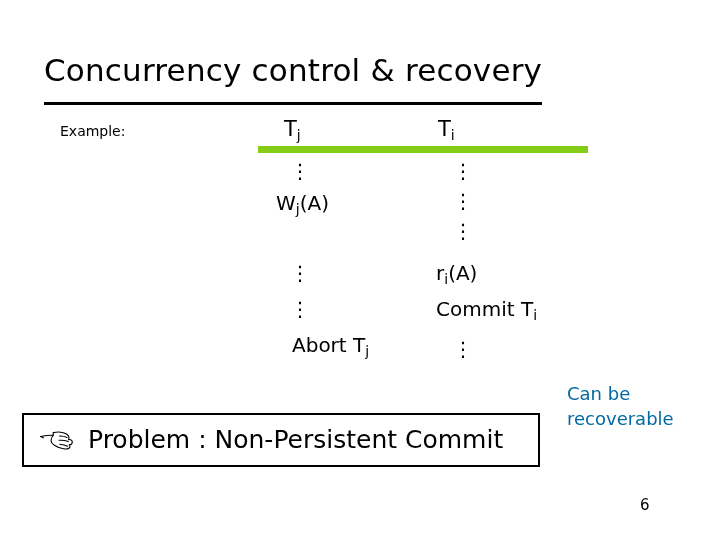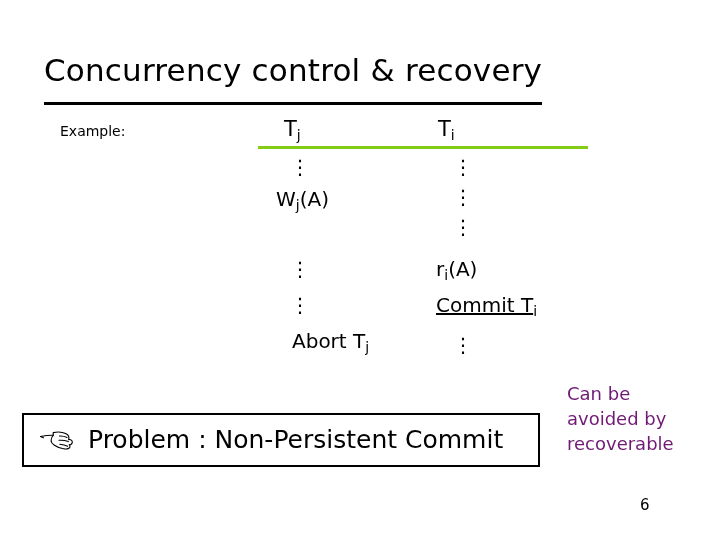--- a/index.html
+++ b/index.html
@@ -48,21 +48,21 @@
   
   .schedule {
     position: absolute;
     left: 258px;
     top: 116px;
     width: 330px;
   }
   .schedule-head {
     position: relative;
     height: 30px;
-    border-bottom: 3px solid #84cc16;
+    border-bottom: 7px solid #84cc16;
   }
   .col-head {
     position: absolute;
     top: 0;
     font-size: 21px;
     line-height: 26px;
     white-space: nowrap;
   }
   .col-head.left  { left: 26px; }
   .col-head.right { left: 180px; }
@@ -126,21 +126,21 @@
   }
 
   
   .note {
     position: absolute;
     left: 567px;
     top: 381px;
     width: 148px;
     font-size: 18px;
     line-height: 25px;
-    color: #701a75;
+    color: #0369a1;
   }
   .note .u { }
 
   
   .page-number {
     position: absolute;
     left: 640px;
     top: 496px;
     font-size: 15px;
     line-height: 18px;
@@ -176,21 +176,21 @@
       <div class="cell colL" style="top:180px;left:34px;"><span>Abort T</span><sub>j</sub></div>
 
       <div class="cell colR dots" style="top:8px;">⋮</div>
 
       <div class="cell colR dots" style="top:38px;">⋮</div>
 
       <div class="cell colR dots" style="top:68px;">⋮</div>
 
       <div class="cell colR" style="top:108px;left:178px;"><span>r</span><sub>i</sub><span>(A)</span></div>
 
-      <div class="cell colR" style="top:144px;left:178px;text-decoration:underline;"><span>Commit T</span><sub>i</sub></div>
+      <div class="cell colR" style="top:144px;left:178px;"><span>Commit T</span><sub>i</sub></div>
 
       <div class="cell colR dots" style="top:186px;">⋮</div>
 
     </div>
   </div>
 
   <div class="problem-box">
     <svg class="hand-icon" viewBox="0 0 40 26" fill="none" stroke="#000000" stroke-width="1.1" stroke-linecap="round" stroke-linejoin="round">
       <path d="M2.5 9.5 C7 8.6 11.5 8.2 15.5 8.3"></path>
       <path d="M15.2 5.6 C19.5 4.6 24.5 5.0 27.6 6.6
@@ -205,19 +205,18 @@
       <path d="M21.5 9.0 C24.0 8.9 27.0 9.4 29.0 10.5"></path>
       <path d="M21.0 13.3 C24.0 13.1 27.8 13.6 30.3 14.6"></path>
       <path d="M21.8 17.2 C24.4 17.4 27.6 18.2 29.6 19.2"></path>
       <path d="M2.5 9.5 C3.6 9.9 4.6 10.3 5.4 10.8"></path>
     </svg>
     <div class="problem-text">Problem : Non-Persistent Commit</div>
   </div>
 
   <div class="note">
     <div>Can be</div>
-    <div>avoided by</div>
     <div class="u">recoverable</div>
   </div>
 
   <div class="page-number">6</div>
 
 </div>
 
 </body></html>

